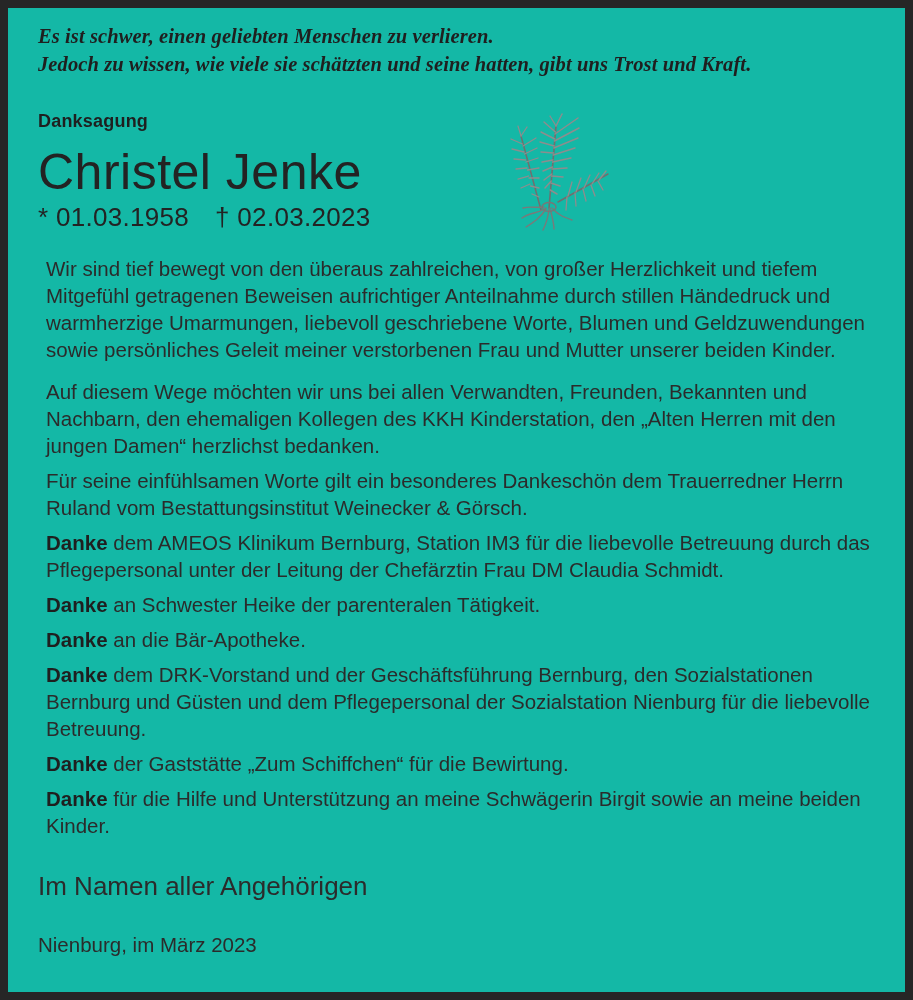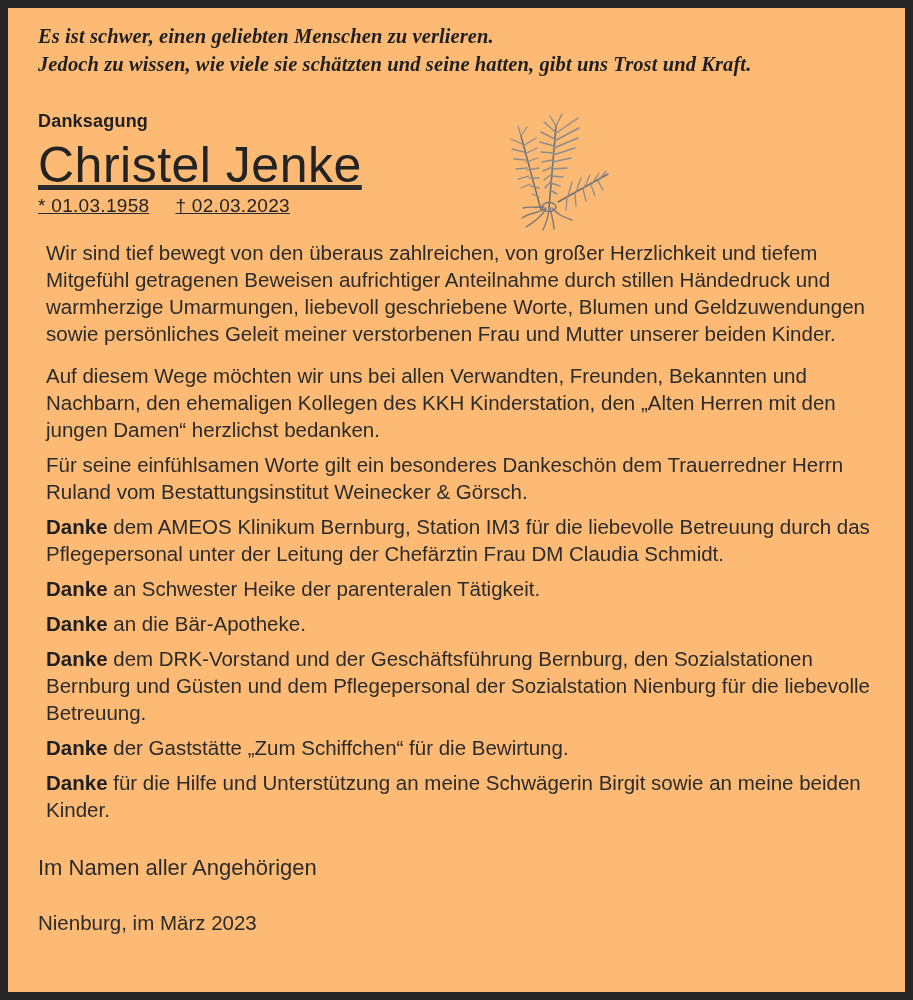--- a/index.html
+++ b/index.html
@@ -7,21 +7,21 @@
   html, body {
     width: 913px;
     height: 1000px;
     background: #ffffff;
   }
 
   #notice {
     position: relative;
     width: 913px;
     height: 1000px;
-    background: #fdba74;
+    background: #14b8a6;
     border: 8px solid #262626;
     padding: 14px 22px 0 30px;
     font-family: "Liberation Sans", sans-serif;
     color: #2b2b2b;
     overflow: hidden;
   }
 
   
   .verse {
     font-family: "Liberation Serif", serif;
@@ -38,35 +38,34 @@
   .kicker {
     margin-top: 32px;
     font-size: 18px;
     font-weight: bold;
     letter-spacing: 0.2px;
     color: #1f1f1f;
   }
 
   
   .name-block {
-    margin-top: 6px;
+    margin-top: 13px;
     position: relative;
     z-index: 2;
-    text-decoration: underline;
   }
   .deceased-name {
     font-size: 50px;
     font-weight: 300;
     line-height: 1.08;
     letter-spacing: 0.5px;
     color: #232323;
   }
   .dates {
     margin-top: 3px;
-    font-size: 19px;
+    font-size: 26px;
     letter-spacing: 0.3px;
     color: #232323;
   }
   .dates .sep { display: inline-block; width: 26px; }
 
   
   .fern {
     position: absolute;
     top: 88px;
     left: 478px;
@@ -82,21 +81,21 @@
     font-size: 20.5px;
     line-height: 1.32;
     color: #2b2b2b;
   }
   .body p { margin: 8px; }
   .body p.gap { margin-top: 15px; }
   .body b { font-weight: bold; color: #1f1f1f; }
 
   .closing {
     margin-top: 30px;
-    font-size: 22px;
+    font-size: 26px;
     line-height: 1.32;
   }
   .closing .signer { font-weight: bold; color: #1f1f1f; }
 
   .place-date {
     margin-top: 27px;
     font-size: 20.5px;
     line-height: 1.32;
   }
 </style>

